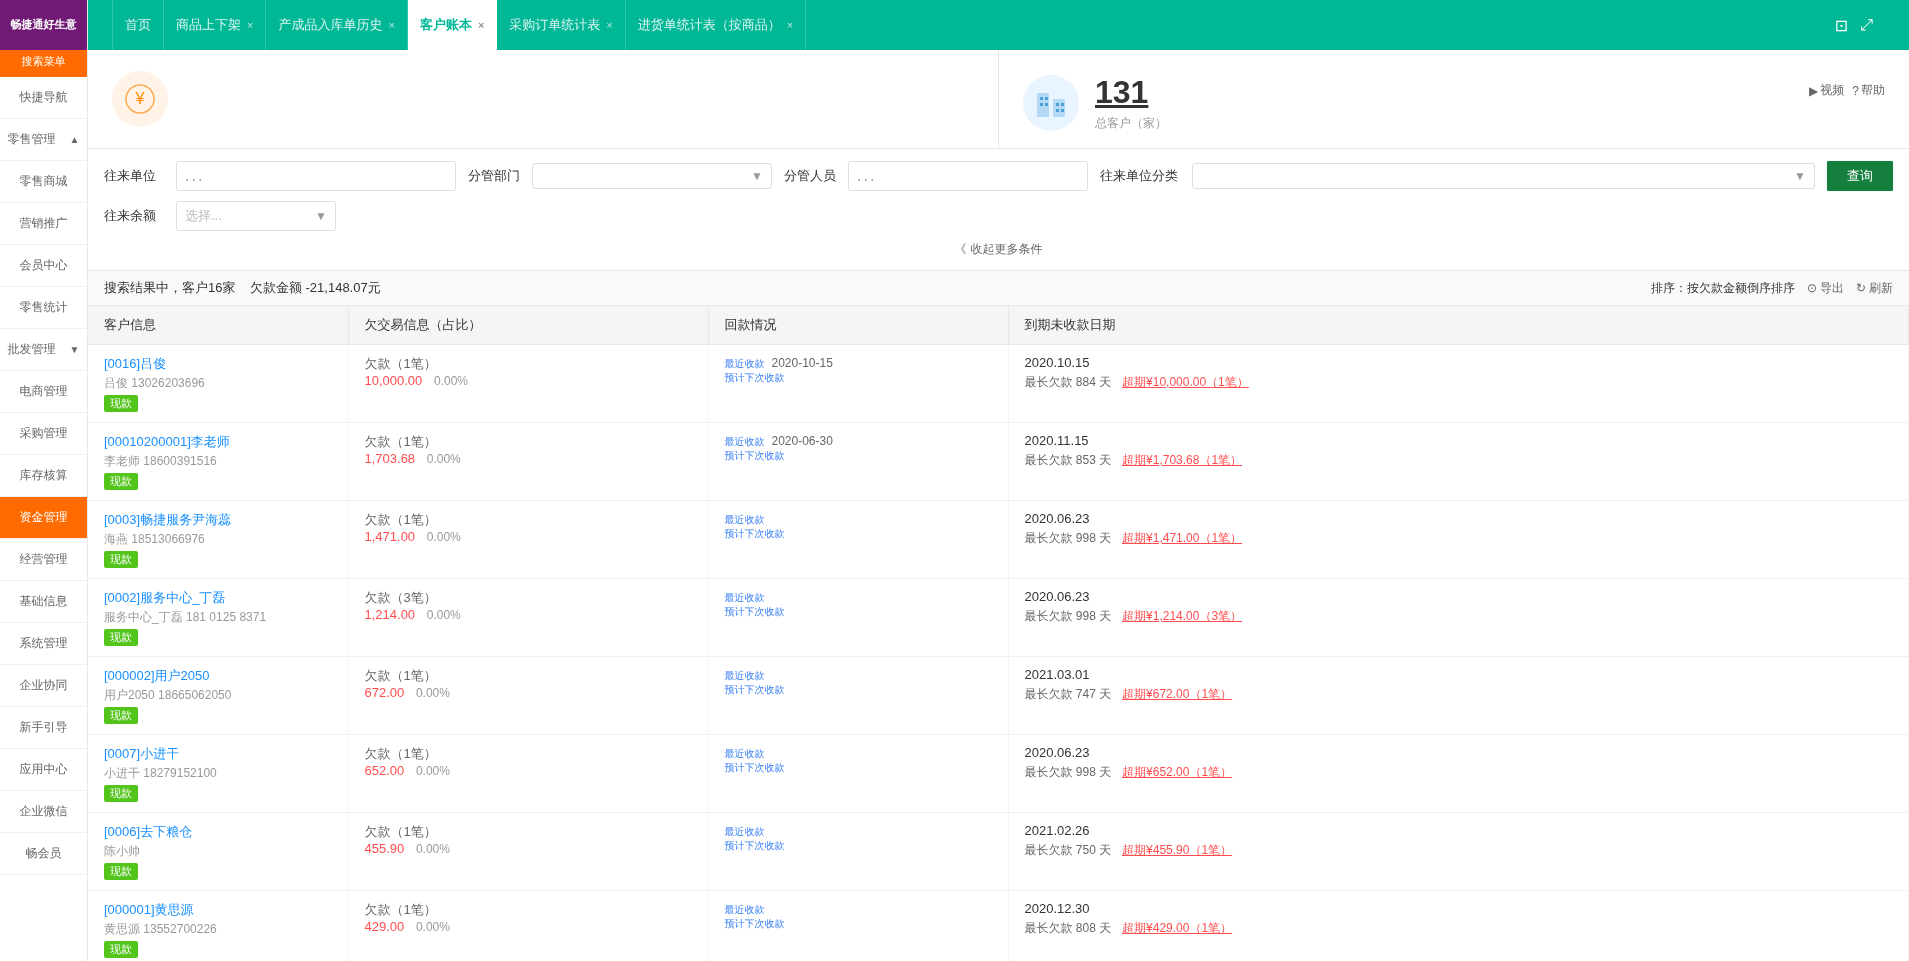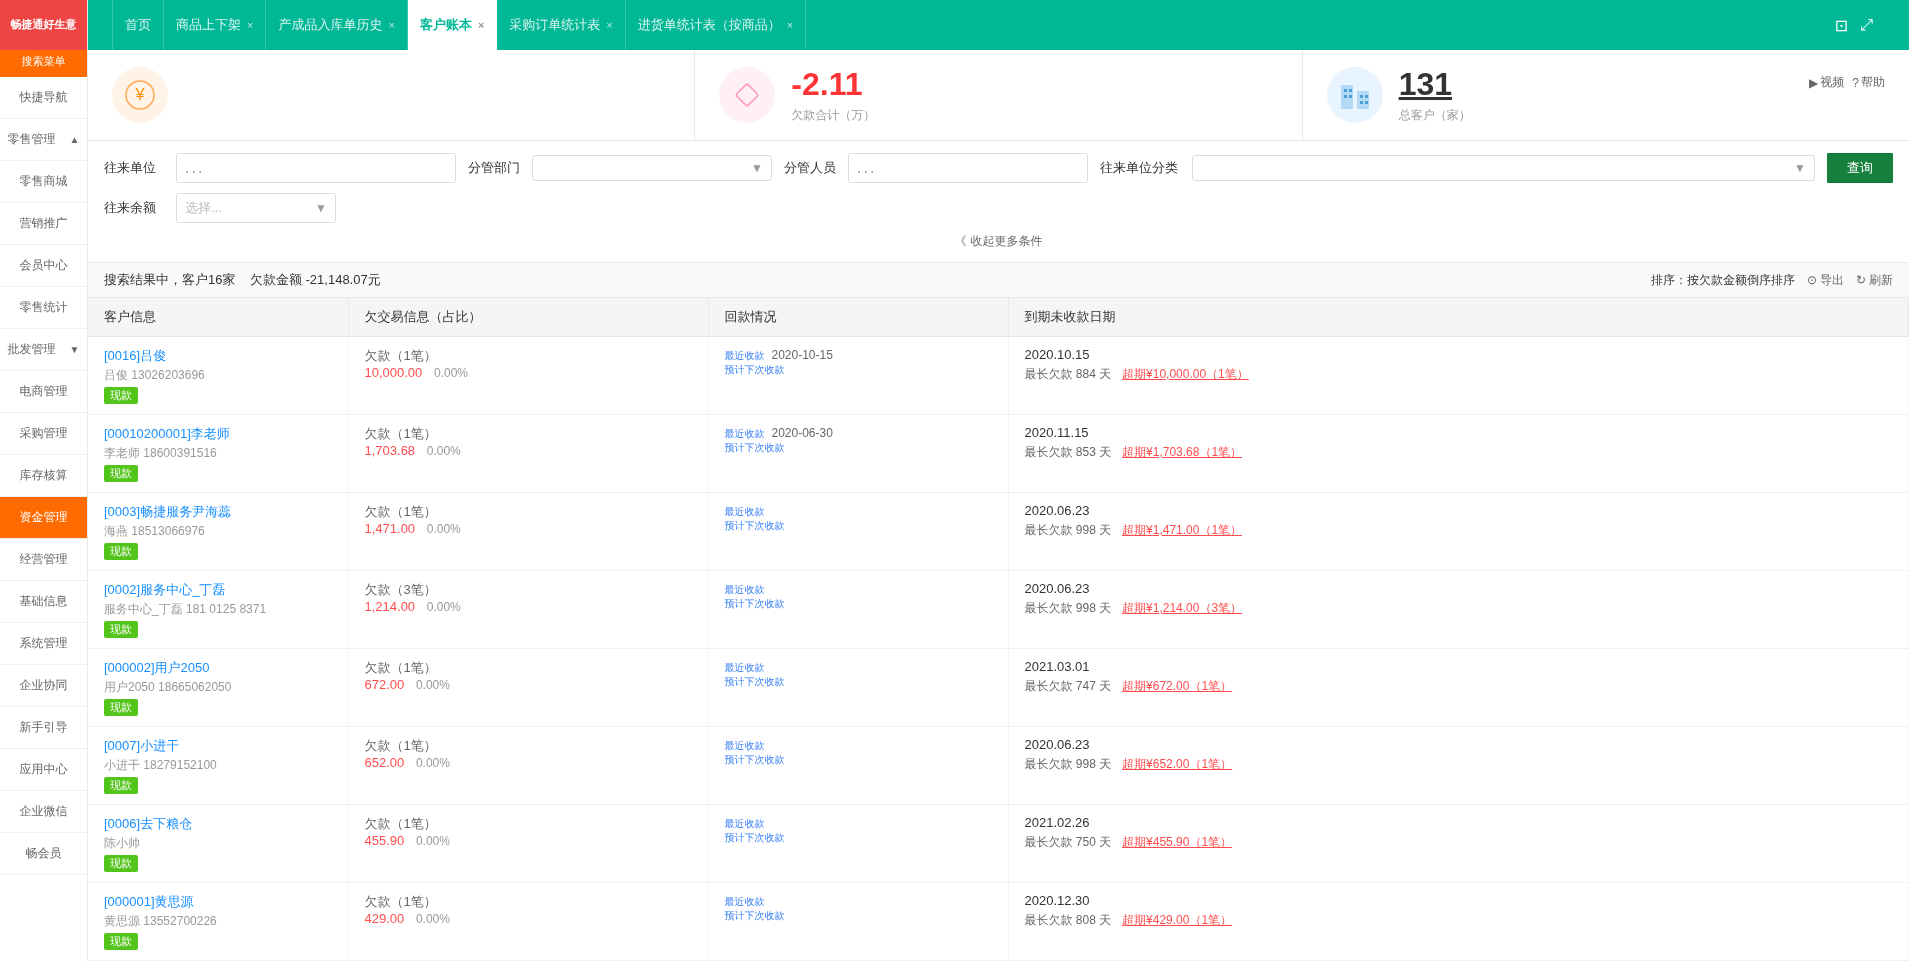--- a/index.html
+++ b/index.html
@@ -4,21 +4,21 @@
   <style>
     * { box-sizing: border-box; margin: 0; padding: 0; font-family: 'Microsoft YaHei', Arial, sans-serif; }
     body { background: #f5f5f5; font-size: 13px; color: #333; }
 
     
     .app-wrapper { display: flex; height: 961px; overflow: hidden; }
     .sidebar { width: 88px; background: #fff; border-right: 1px solid #e8e8e8; display: flex; flex-direction: column; flex-shrink: 0; }
     .main-area { flex: 1; display: flex; flex-direction: column; overflow: hidden; }
 
     
-    .sidebar-logo { background: #ef4444; padding: 8px; text-align: center; height: 50px; display: flex; align-items: center; justify-content: center; }
+    .sidebar-logo { background: #701a75; padding: 8px; text-align: center; height: 50px; display: flex; align-items: center; justify-content: center; }
     .sidebar-logo-text { color: white; font-size: 11px; font-weight: bold; line-height: 1.2; }
     .sidebar-search { background: #ff6b00; padding: 4px 8px 8px; color: white; font-size: 11px; text-align: center; cursor: pointer; }
     .sidebar-nav-item { padding: 12px 4px; text-align: center; font-size: 12px; cursor: pointer; color: #666; border-bottom: 1px solid #f0f0f0; }
     .sidebar-nav-item.active { color: #fff; background: #ff6b00; }
     .sidebar-nav-item.has-arrow { display: flex; align-items: center; justify-content: center; gap: 14px; }
     .nav-arrow { font-size: 10px; }
 
     
     .top-bar { background: #00b796; height: 50px; display: flex; align-items: center; padding: 0 24px; gap: 0; }
     .tab-item { display: flex; align-items: center; padding: 0 12px; height: 50px; color: rgba(255,255,255,0.85); font-size: 13px; cursor: pointer; white-space: nowrap; border-right: 1px solid rgba(255,255,255,0.2); }
@@ -152,32 +152,21 @@
 
     <div class="stats-bar">
       <div class="stat-block">
         <div class="stat-icon orange">
           <svg width="32" height="32" viewBox="0 0 32 32">
               <circle cx="16" cy="16" r="14" fill="#fff3e8" stroke="#ffaa55" stroke-width="1.5"></circle>
               <text x="16" y="21" text-anchor="middle" font-size="16" fill="#ff8c00">¥</text>
             </svg>
         </div>
       </div>
-      <div class="stat-block">
-        <div class="stat-icon pink">
-          <svg width="32" height="32" viewBox="0 0 32 32">
-              <rect x="8" y="8" width="16" height="16" rx="2" fill="#fff0f5" stroke="#ff99bb" stroke-width="1.5" transform="rotate(45 16 16)"></rect>
-            </svg>
-        </div>
-        <div class="stat-content">
-          <div class="stat-number red">-2.11</div>
-          <div class="stat-label">欠款合计（万）</div>
-        </div>
-      </div>
-      <div class="stat-block" style="border-right:none;">
+      <div class="stat-block" style="border-right:none;margin-top:8px;">
         <div class="stat-icon blue">
           <svg width="40" height="40" viewBox="0 0 40 40">
             <rect x="6" y="10" width="12" height="24" fill="#b3d9f5" rx="1"></rect>
             <rect x="22" y="16" width="12" height="18" fill="#b3d9f5" rx="1"></rect>
             <rect x="9" y="14" width="3" height="3" fill="#4a9fd4"></rect>
             <rect x="14" y="14" width="3" height="3" fill="#4a9fd4"></rect>
             <rect x="9" y="20" width="3" height="3" fill="#4a9fd4"></rect>
             <rect x="14" y="20" width="3" height="3" fill="#4a9fd4"></rect>
             <rect x="25" y="20" width="3" height="3" fill="#4a9fd4"></rect>
             <rect x="30" y="20" width="3" height="3" fill="#4a9fd4"></rect>

